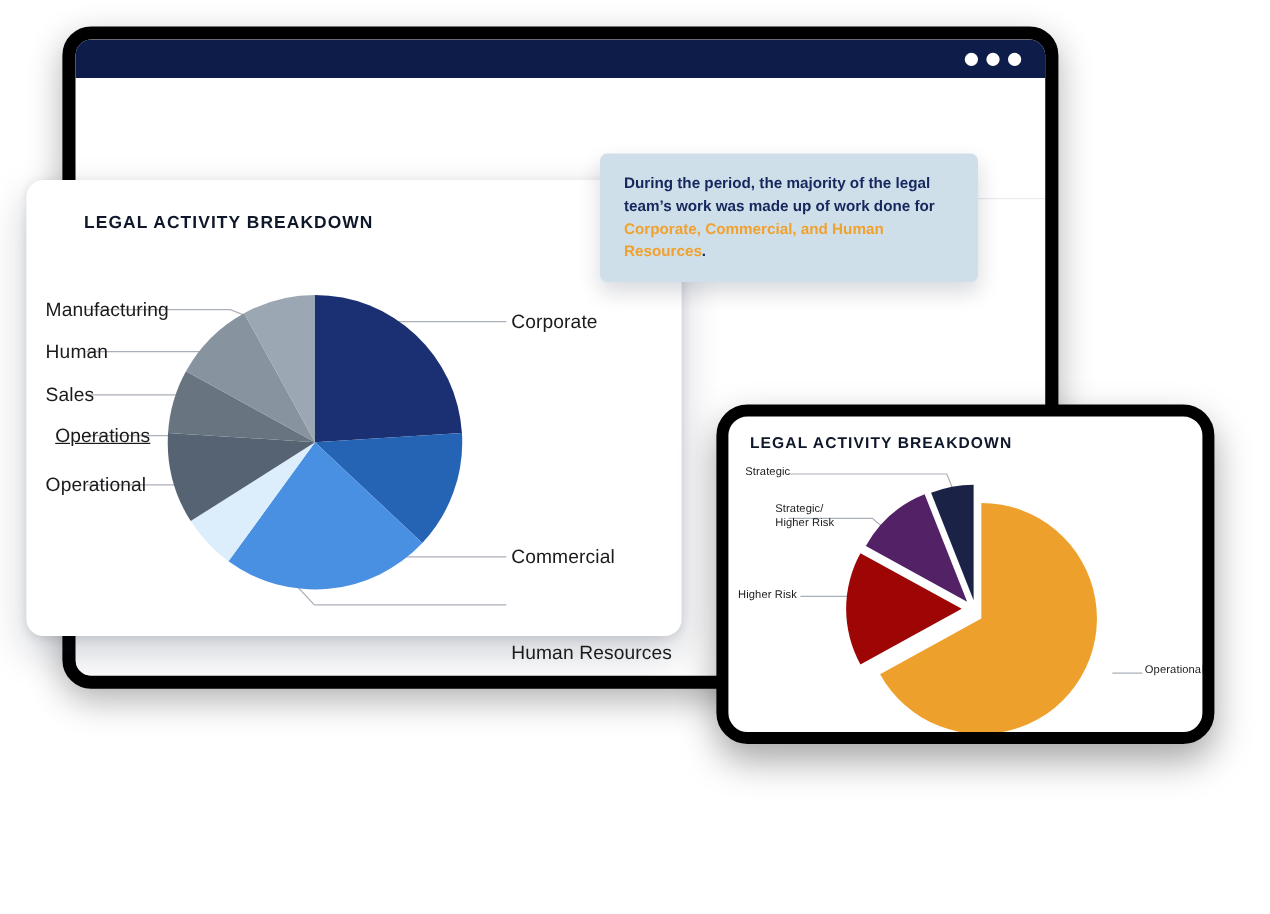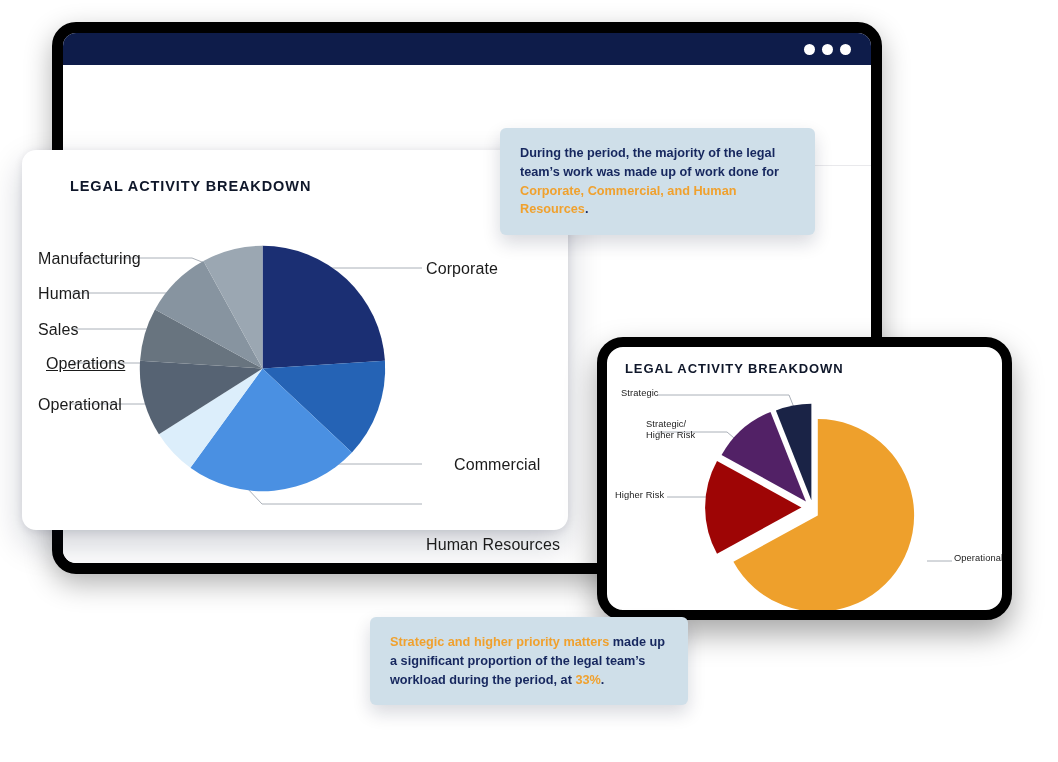--- a/index.html
+++ b/index.html
@@ -217,21 +217,21 @@
         <path d="M0,0 L-0.48175,-0.87631 A1,1 0 0,1 0,-1 Z" fill="#9ba7b2"></path>
       </svg>
 
       <div class="slice-label" style="left:16px; top:100px;">Manufacturing</div>
       <div class="slice-label" style="left:16px; top:135px;">Human</div>
       <div class="slice-label" style="left:16px; top:171px;">Sales</div>
       <div class="slice-label" style="left:24px; top:205px;text-decoration:underline;">Operations</div>
       <div class="slice-label" style="left:16px; top:246px;">Operational</div>
 
       <div class="slice-label" style="left:404px; top:110px;">Corporate</div>
-      <div class="slice-label" style="left:404px; top:306px;margin-left:28px;">Commercial</div>
+      <div class="slice-label" style="left:404px; top:306px;">Commercial</div>
       <div class="slice-label" style="left:404px; top:346px;margin-top:40px;">Human Resources</div>
     </div>
   </div>
 
   <div class="card" id="card-right">
     <div class="card-heading">LEGAL ACTIVITY BREAKDOWN</div>
 
     <div class="chart-area">
 
       <svg class="leader-svg" viewBox="0 0 395 263">
@@ -264,17 +264,14 @@
       <div class="slice-label" style="left:14px; top:72px;margin-left:25px;"><span>Strategic/</span><br><span>Higher Risk</span></div>
       <div class="slice-label" style="left:8px; top:143px;">Higher Risk</div>
       <div class="slice-label" style="left:347px; top:206px;">Operational</div>
     </div>
   </div>
 
   <div class="callout" id="callout-top">
     <span>During the period, the majority of the legal team’s work was made up of work done for </span><span class="hl">Corporate, Commercial, and Human Resources</span><span>.</span>
   </div>
 
-  <div class="callout" id="callout-bottom">
-    <span class="hl">Strategic and higher priority matters</span><span> made up a significant proportion of the legal team’s workload during the period, at </span><span class="hl">33%</span><span>.</span>
-  </div>
 
 </div>
 
 </body></html>

